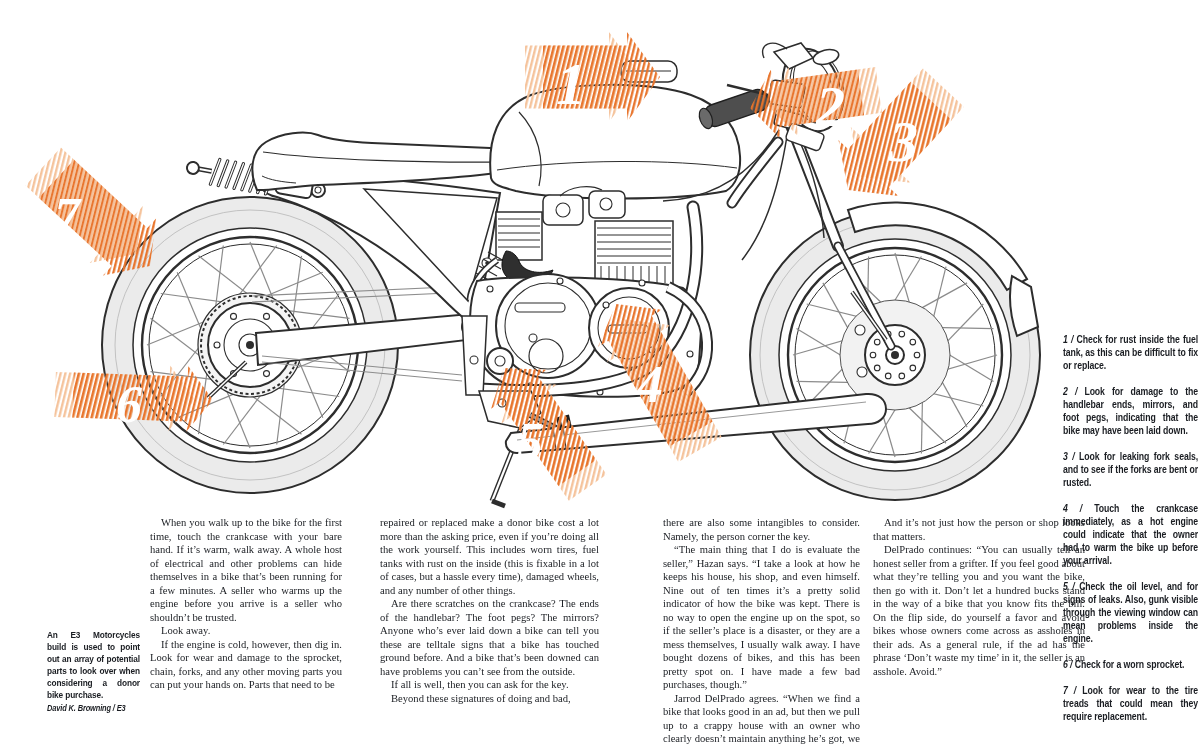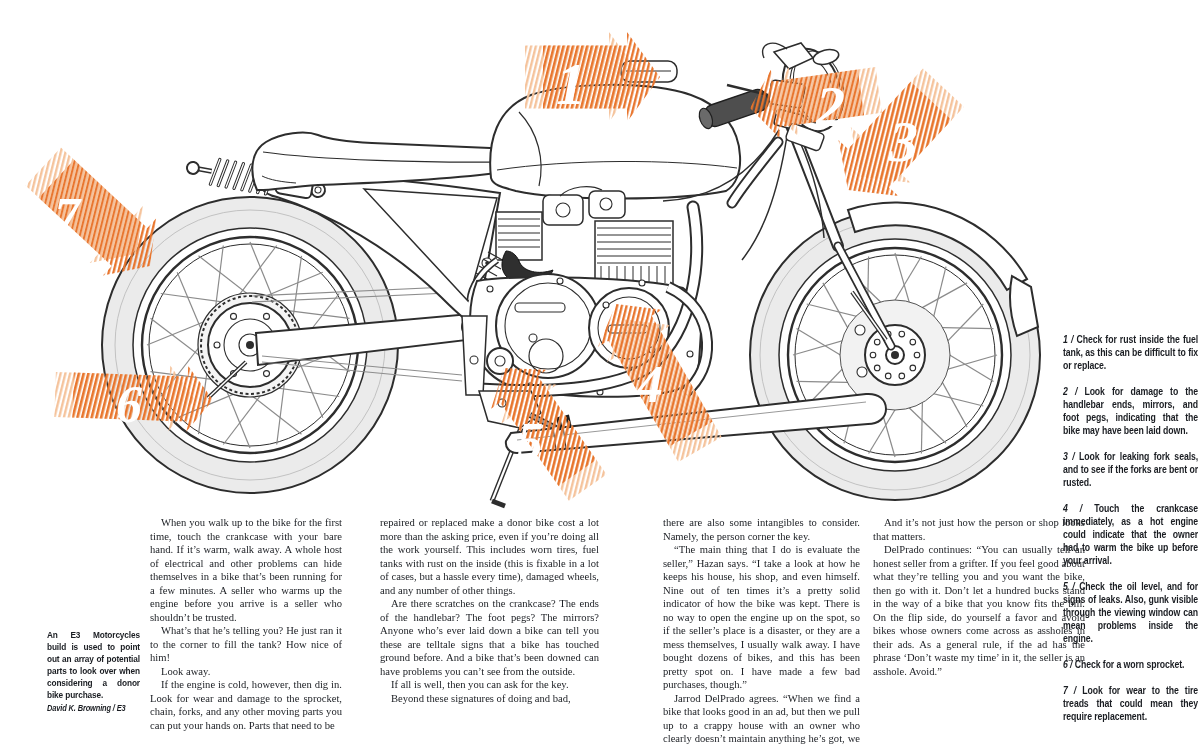--- a/index.html
+++ b/index.html
@@ -328,21 +328,20 @@
   </g>
 </svg>
 
 <div class="caption">
   <p>An E3 Motorcycles build is used to point out an array of potential parts to look over when considering a donor bike purchase.</p>
   <p class="credit">David K. Browning / E3</p>
 </div>
 
 <div class="col" id="col0">
       <p class="ind">When you walk up to the bike for the first time, touch the crankcase with your bare hand. If it’s warm, walk away. A whole host of electrical and other problems can hide themselves in a bike that’s been running for a few minutes. A seller who warms up the engine before you arrive is a seller who shouldn’t be trusted.</p>
-      <p class="ind">What’s that he’s telling you? He just ran it to the corner to fill the tank? How nice of him!</p>
       <p class="ind">Look away.</p>
       <p class="ind">If the engine is cold, however, then dig in. Look for wear and damage to the sprocket, chain, forks, and any other moving parts you can put your hands on. Parts that need to be</p>
     </div>
 <div class="col" id="col1">
       <p>repaired or replaced make a donor bike cost a lot more than the asking price, even if you’re doing all the work yourself. This includes worn tires, fuel tanks with rust on the inside (this is fixable in a lot of cases, but a hassle every time), damaged wheels, and any number of other things.</p>
       <p class="ind">Are there scratches on the crankcase? The ends of the handlebar? The foot pegs? The mirrors? Anyone who’s ever laid down a bike can tell you these are telltale signs that a bike has touched ground before. And a bike that’s been downed can have problems you can’t see from the outside.</p>
       <p class="ind">If all is well, then you can ask for the key.</p>
       <p class="ind">Beyond these signatures of doing and bad,</p>
     </div>
 <div class="col" id="col2">

